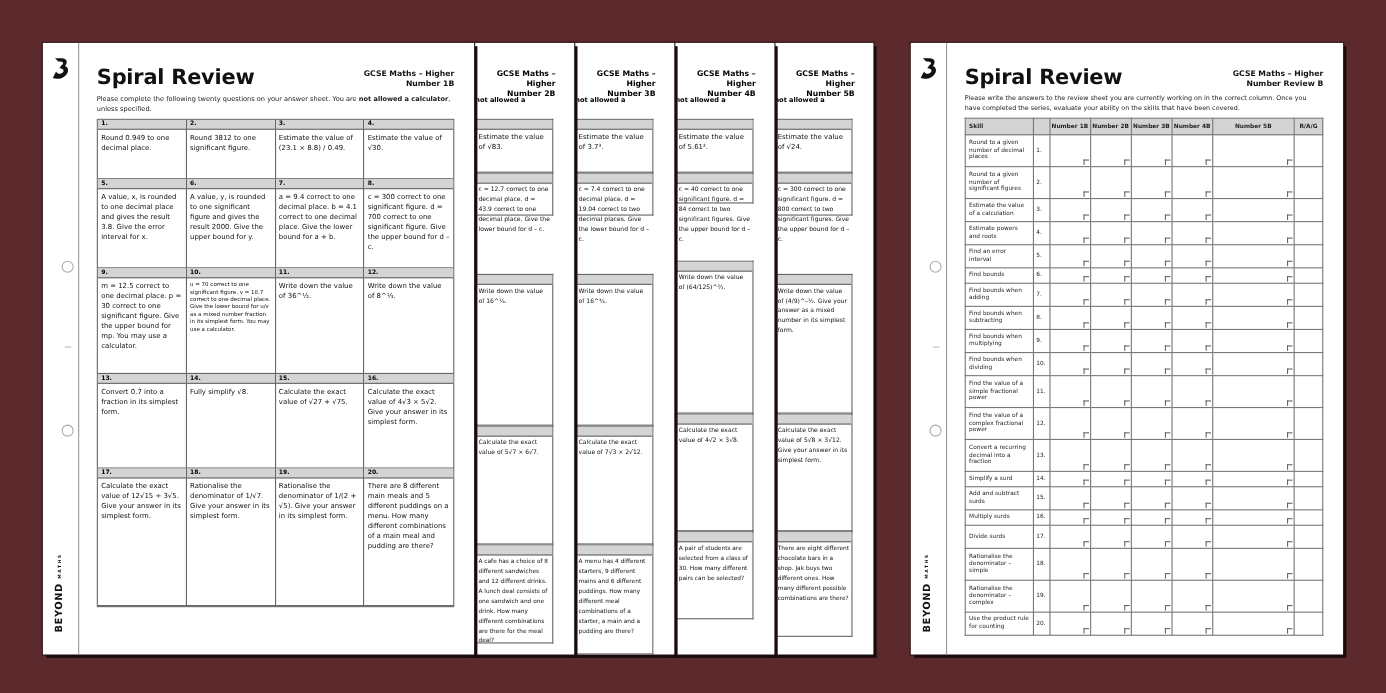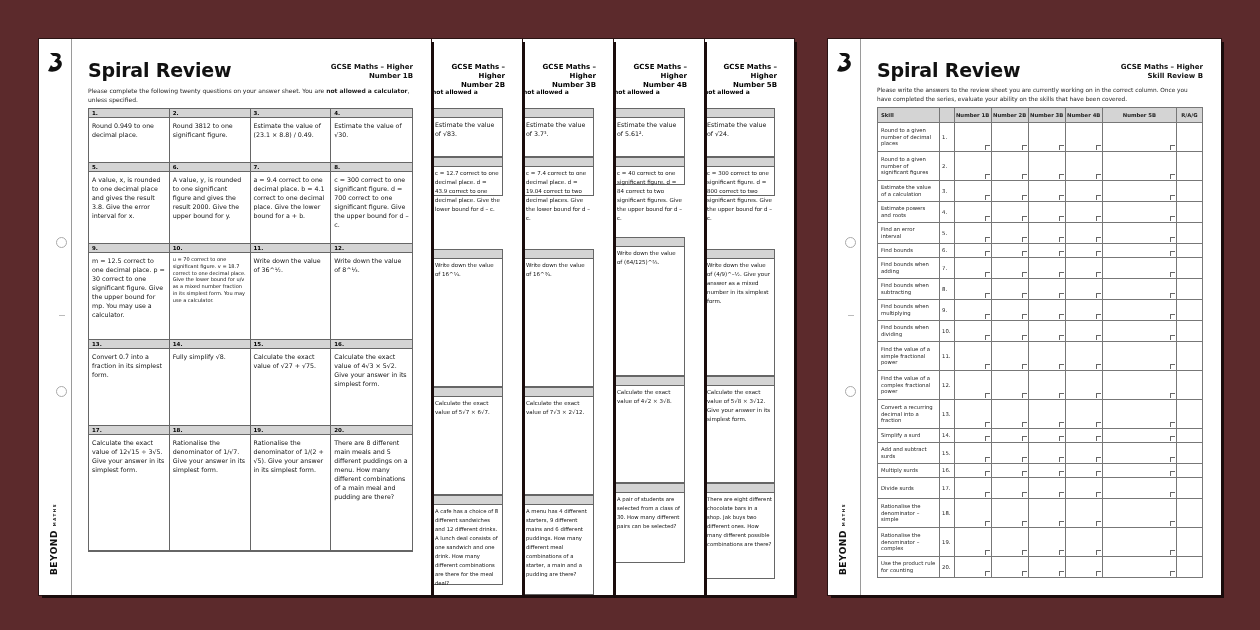--- a/index.html
+++ b/index.html
@@ -278,21 +278,21 @@
       <path d="M3 2 L9 2 C14 2 15 6 12 9 C16 10 16 16 11 19 C8 21 4 21 1 20 L4 14 C5 16 8 17 10 15 C12 13 10 11 7 11 L9 8 C11 8 11 5 8 5 L6 5 Z" fill="#111"></path>
     </svg>
     <div class="hole" style="top:198px"></div>
     <div class="tick" style="top:276px"></div>
     <div class="hole" style="top:347px"></div>
     <div class="brand"><span>BEYOND</span><small>MATHS</small></div>
   </div>
   <div class="title" style="left:49px; top:20px;">Spiral Review</div>
   <div class="subtitle" style="right:18px; top:24px;">
     <div>GCSE Maths – Higher</div>
-      <div>Skill Review B</div>
+      <div>Number Review B</div>
   </div>
   <div class="intro" style="left:49px; top:47px; width:326px; font-size:5.8px;">Please write the answers to the review sheet you are currently working on in the correct column. Once you have completed the series, evaluate your ability on the skills that have been covered.</div>
   <table class="rtable" id="rtable" style="left:49px; top:68px; width:326px;">
     <colgroup>
       <col style="width:62px">
         <col style="width:10px">
         <col style="width:37px">
         <col style="width:37px">
         <col style="width:37px">
         <col style="width:37px">

